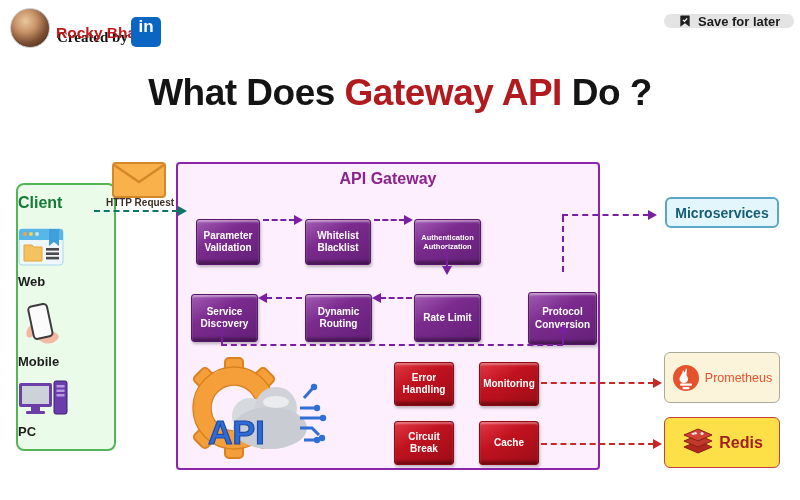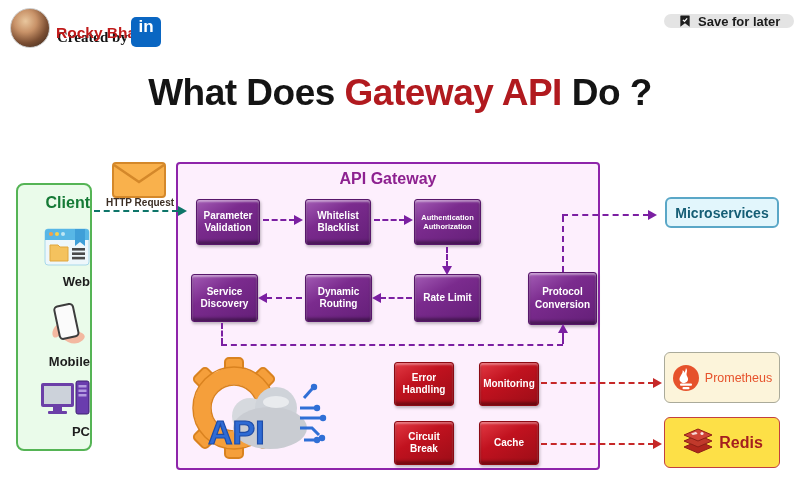--- a/index.html
+++ b/index.html
@@ -18,42 +18,42 @@
   .save-pill { position:absolute; left:664px; top:14px; height:14px; padding:0 14px; border:none;
     border-radius:16px; background:#e4e4e4; display:flex; align-items:center; gap:6px;
     font-family:"Liberation Sans", sans-serif; font-size:13px; font-weight:bold; color:#1c1c1c; cursor:pointer; }
 
   
   .title { position:absolute; left:0; top:72px; width:100%; text-align:center; font-size:37px;
     font-weight:800; color:#141414; letter-spacing:-0.5px; }
   .title .hl { color:#b11a1f; }
 
   
-  .client { position:absolute; left:16px; top:183px; width:76px; height:268px; background:#eafbea;
-    border:2px solid #55b455; border-radius:8px; display:flex; flex-direction:column; align-items:flex-end; }
+  .client { position:absolute; left:16px; top:183px; width:100px; height:268px; background:#eafbea;
+    border:2px solid #55b455; border-radius:8px; display:flex; flex-direction:column; align-items:flex-start; }
   .client-title { margin-top:9px; font-size:16px; font-weight:bold; color:#157a36; }
   .client-label { font-size:13px; font-weight:bold; color:#1d1d1d; margin-top:2px; }
 
   
   .envelope { position:absolute; left:112px; top:162px; }
   .http-label { position:absolute; left:88px; top:197px; width:104px; text-align:center;
     font-size:10px; font-weight:bold; color:#3c2e24; }
 
   
   .gateway { position:absolute; left:176px; top:162px; width:424px; height:308px; background:#fdeffd;
     border:2px solid #8e24aa; border-radius:4px; }
   .gw-title { position:absolute; left:176px; top:170px; width:424px; text-align:center;
     font-size:16px; font-weight:800; color:#8d2190; }
 
   .pnode, .rnode { position:absolute; display:flex; align-items:center; justify-content:center;
     text-align:center; border-radius:3px; color:#fff; font-weight:bold; }
   .pnode span, .rnode span { white-space:pre-line; font-size:10px; line-height:1.25; }
   .pnode { background:linear-gradient(150deg,#a35cb5 0%,#7b2b8e 38%,#641f78 100%);
     border:1px solid #58176b;
-    box-shadow: inset 0 2px 2px rgba(255,255,255,.45), inset 0 -3px 3px rgba(0,0,0,.35), 1px 2px 3px rgba(0,0,0,.25); }
+    box-shadow: inset 0 2px 2px rgba(255,255,255,.45), inset 0 -3px 3px rgba(0,0,0,.35), 1px 2px 3px rgba(0,0,0,.25); margin-top: 20px; }
   .rnode { background:linear-gradient(150deg,#e23a44 0%,#c1121f 40%,#9c0d17 100%);
     border:1px solid #8c0a13;
     box-shadow: inset 0 2px 2px rgba(255,255,255,.35), inset 0 -3px 3px rgba(0,0,0,.35), 1px 2px 3px rgba(0,0,0,.25); }
   .small span { font-size:7.5px; }
 
   
   .dh { position:absolute; height:0; border-top:2px dashed currentColor; }
   .dv { position:absolute; width:0; border-left:2px dashed currentColor; }
   .ah { position:absolute; width:0; height:0; border-top:5px solid transparent; border-bottom:5px solid transparent; }
   .ah.right { border-left:9px solid currentColor; }

